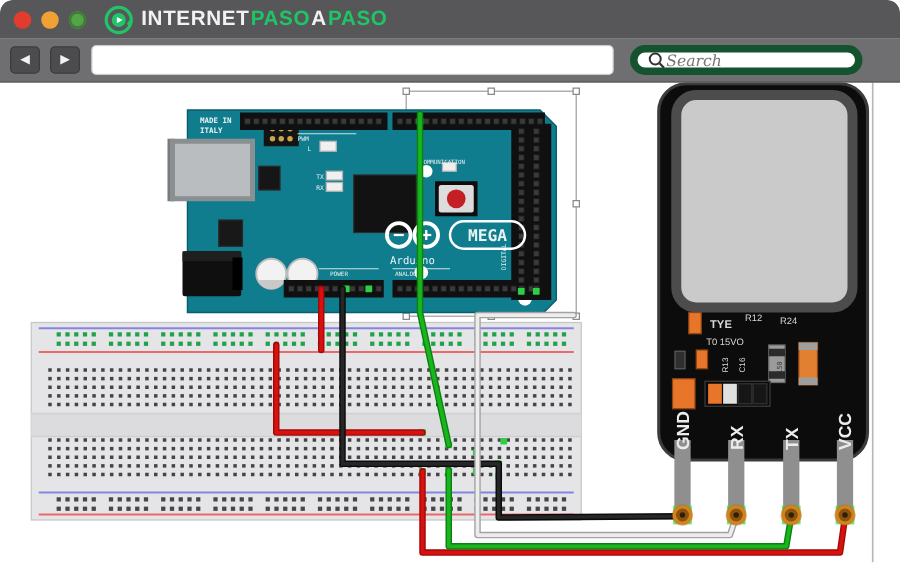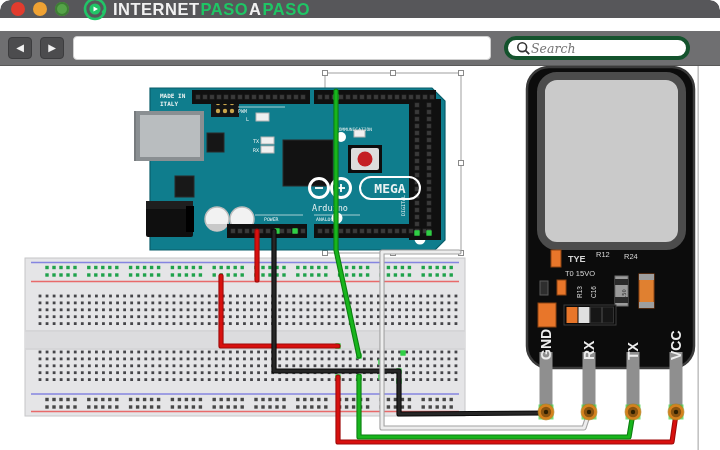--- a/index.html
+++ b/index.html
@@ -1,32 +1,32 @@
 <!DOCTYPE html>
 <html><head>
 <meta charset="utf-8">
 <style>
   * { margin:0; padding:0; box-sizing:border-box; }
   html,body { width:720px; height:450px; background:#fff; font-family:"Liberation Sans",sans-serif; overflow:hidden; }
   #window { position:relative; width:720px; height:450px; background:#fff; border-radius:10px 10px 0 0; overflow:hidden; }
 
   
-  #titlebar { position:absolute; left:0; top:0; width:720px; height:18px; background:#57575a; border-radius:10px 10px 0 0; display:flex; align-items:center; z-index:30; }
+  #titlebar { position:absolute; left:0; top:0; width:720px; height:31px; background:#57575a; border-radius:10px 10px 0 0; display:flex; align-items:center; z-index:30; }
   .tl { width:14px; height:14px; border-radius:50%; margin-left:8px; }
   .tl.red { background:#e23c2e; margin-left:11px; }
   .tl.orange { background:#efa233; }
   .tl.green { background:#55a348; box-shadow:inset 0 0 0 2px #3e7d35; }
   #logo { margin-left:14px; width:24px; height:24px; }
   #brand { margin-left:6px; font-weight:bold; font-size:16.5px; letter-spacing:.5px; white-space:nowrap; }
   #brand span { margin-right:1px; }
 
   #toolbar { position:absolute; left:0; top:31px; width:720px; height:35px; background:#6f6f71; border-bottom:1px solid #595959; display:flex; align-items:center; z-index:30; }
   .navbtn { width:24px; height:22px; background:#4c4c4e; border:1px solid #3c3c3e; border-radius:4px; color:#f2f2f2; font-size:10px; line-height:20px; text-align:center; margin-left:8px; cursor:pointer; }
   #urlbar { margin-left:9px; width:418px; height:24px; background:#fff; border:1px solid #cfcfcf; border-radius:4px; font-size:12px; padding:0 8px; color:#333; outline:none; }
-  #searchbox { margin-left:13px; width:186px; height:24px; background:#fff; border:4px solid #14532d; border-radius:13px; display:flex; align-items:center; padding:0 8px; }
+  #searchbox { margin-left:13px; width:186px; height:24px; background:#fff; border:6px solid #14532d; border-radius:13px; display:flex; align-items:center; padding:0 8px; }
   #searchbox input { border:none; outline:none; width:140px; font-family:"DejaVu Serif",serif; font-style:italic; font-size:12.5px; color:#222; background:transparent; }
 
   #diagram { position:absolute; left:0; top:0; width:720px; height:450px; z-index:10; }
 
   text { font-family:"DejaVu Sans Mono","Liberation Mono",monospace; }
   .ard-lbl { fill:#e9f2f2; }
   .mod-lbl { fill:#d8d8d8; font-family:"Liberation Sans",sans-serif; }
   .pin-lbl { fill:#ececec; font-family:"Liberation Sans",sans-serif; font-weight:bold; font-size:14px; }
 </style>
 </head>

